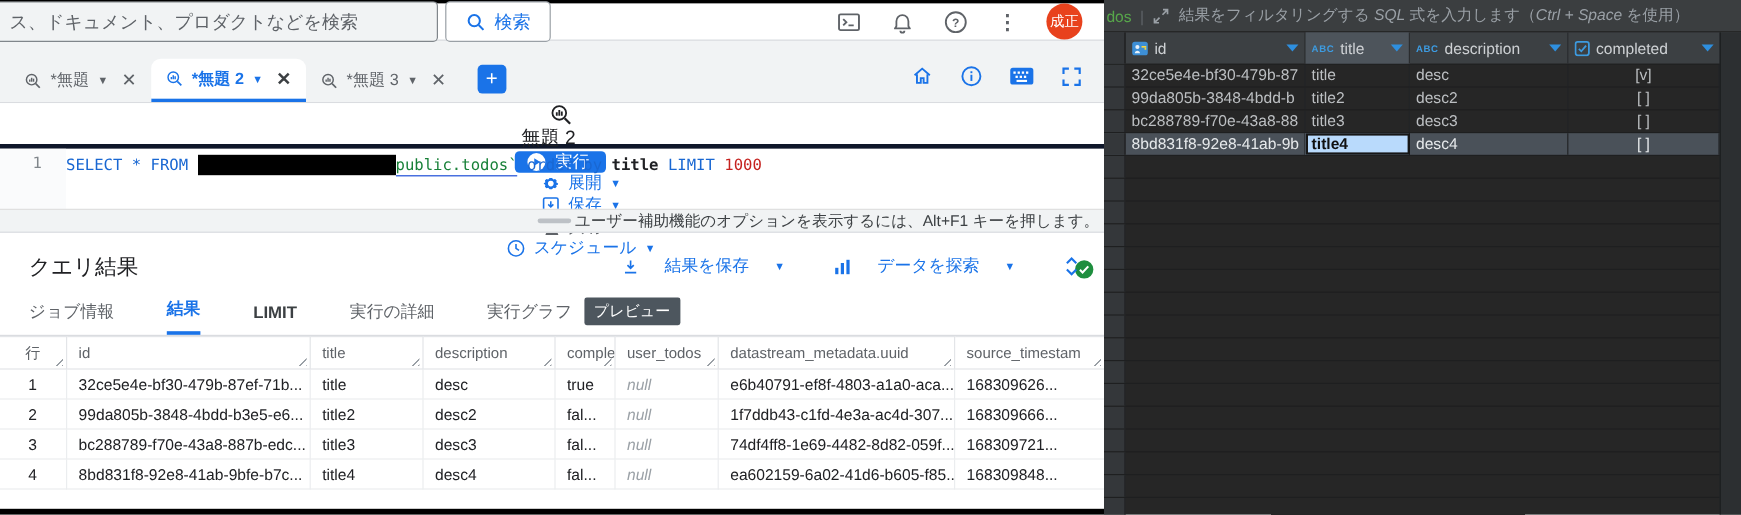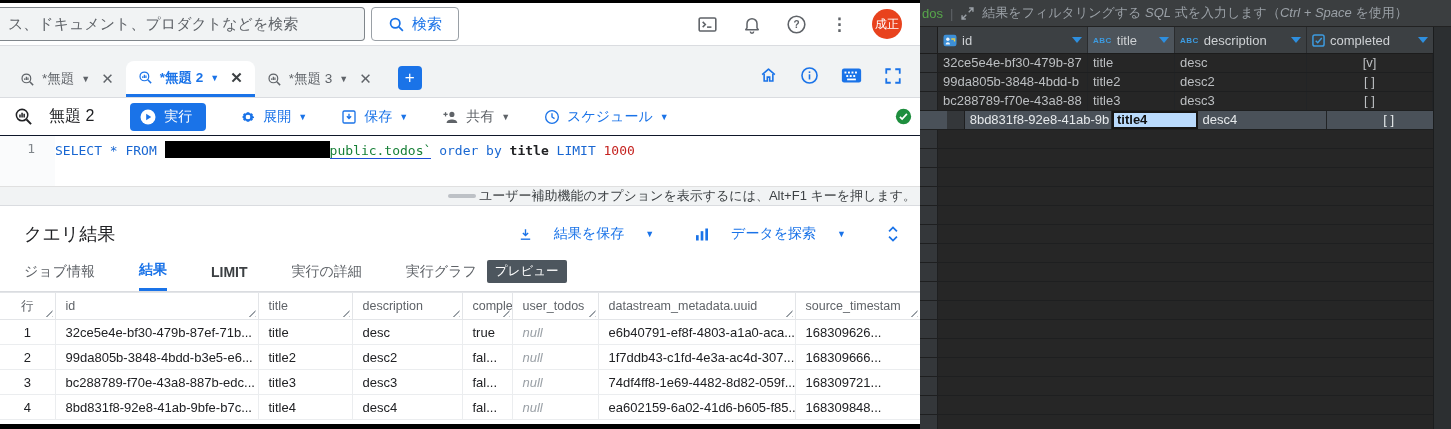--- a/index.html
+++ b/index.html
@@ -4,37 +4,37 @@
 <style>
   * { box-sizing: border-box; margin: 0; padding: 0; }
   html,body { width:1451px; height:429px; overflow:hidden; }
   body { font-family:"Liberation Sans", sans-serif; background:#fff; position:relative; }
   svg { display:block; }
 
   
   .bq { position:absolute; left:0; top:0; width:920px; height:429px; background:#fff; }
   .top-black { height:3px; background:#000; }
 
-  .searchbar { height:42px; display:flex; align-items:center; background:#fff; }
+  .searchbar { height:30px; display:flex; align-items:center; background:#fff; }
   .search-box { width:365px; height:34px; background:#f1f3f4; border:1px solid #80868b; border-left:none; border-radius:0 4px 4px 0; display:flex; align-items:center; }
   .search-box input { border:none; outline:none; background:transparent; width:100%; padding-left:8px; font-size:15px; color:#5f6368; font-family:"Liberation Sans",sans-serif; }
   .search-btn { margin-left:6px; height:34px; padding:0 16px; display:flex; align-items:center; gap:7px; background:#fff; border:1px solid #9aa0a6; border-radius:4px; color:#1a73e8; font-size:15px; cursor:pointer; font-family:"Liberation Sans",sans-serif; }
   .top-icons { margin-left:auto; display:flex; align-items:center; gap:24px; padding-right:18px; color:#5f6368; }
   .avatar { width:30px; height:30px; border-radius:50%; background:#e8421d; color:#fff; font-size:12px; display:flex; align-items:center; justify-content:center; }
 
   .tabstrip { height:53px; background:#f1f3f4; border-top:1px solid #dadce0; border-bottom:1px solid #dadce0; display:flex; align-items:flex-end; padding-left:8px; }
   .etab { height:36px; display:flex; align-items:center; gap:7px; padding:0 12px; font-size:13.5px; color:#5f6368; cursor:pointer; }
   .etab .caret { font-size:9px; }
   .etab .x { font-size:15px; color:#5f6368; margin-left:4px; }
   .etab.active { background:#fff; color:#1a73e8; border-bottom:3px solid #1a73e8; border-radius:8px 8px 0 0; font-weight:bold; }
   .etab.active .x { color:#3c4043; }
   .add-tab { width:24px; height:24px; margin:0 0 7px 14px; background:#1a73e8; border:none; border-radius:4px; color:#fff; font-size:17px; line-height:22px; cursor:pointer; }
   .strip-icons { margin-left:auto; display:flex; align-items:center; gap:22px; padding:0 18px 12px 0; color:#1a73e8; }
 
-  .qtoolbar { height:38px; display:flex; align-items:center; padding-left:14px; border-bottom:1px solid #0f172a; background:#fff; }
+  .qtoolbar { height:38px; display:flex; align-items:center; padding-left:14px; border-bottom:4px solid #0f172a; background:#fff;flex-direction:column; }
   .qtitle { font-size:16px; color:#202124; margin:0 36px 0 16px; }
   .run-btn { height:28px; padding:0 14px 0 10px; background:#1a73e8; border:none; border-radius:4px; color:#fff; font-size:14px; display:flex; align-items:center; gap:8px; cursor:pointer; font-family:"Liberation Sans",sans-serif; }
   .tb-item { display:flex; align-items:center; gap:7px; font-size:14px; color:#1a73e8; margin-left:34px; cursor:pointer; }
   .tb-item.gray { color:#5f6368; }
   .tb-item .caret { font-size:9px; }
   .status { margin-left:auto; display:flex; align-items:center; gap:8px; font-size:13px; color:#3c4043; padding-right:8px; }
 
   .editor { height:50px; display:flex; background:#fff; font-family:"DejaVu Sans Mono", monospace; font-size:13px; }
   .gutter { width:55px; background:#fafbfc; color:#80868b; text-align:right; padding:5px 20px 0 0; }
   .codeline { padding-top:5px; white-space:nowrap; }
@@ -80,21 +80,21 @@
   .shcell { display:flex; align-items:center; gap:5px; padding:0 5px; font-size:13px; color:#ced1d4; border-right:1px solid #2a2c2e; }
   .shcell.sel { background:#4d545b; }
   .abc { font-size:8px; font-weight:bold; color:#3d9be0; letter-spacing:0.5px; }
   .tri-down { width:0; height:0; border-left:5px solid transparent; border-right:5px solid transparent; border-top:6px solid #2e8fdf; margin-left:auto; }
   .sgutter-h { width:18px; background:#34373a; border-right:1px solid #1c1c1c; }
 
   .srow { height:19px; display:flex; font-size:13px; color:#bcbfc2; border-bottom:1px solid #1e1f20; }
   .sgutter { width:18px; background:#34373a; border-right:1px solid #1e1f20; }
   .scell { padding:0 5px; line-height:18px; overflow:hidden; white-space:nowrap; border-right:1px solid #222426; }
   .scell.center { text-align:center; }
-  .srow.selected { background:#4a5159; color:#e6e9eb;padding-left:27px; }
+  .srow.selected { background:#4a5159; color:#e6e9eb; }
   .srow.selected .scell-selcell { background:#b9dafc; color:#101010; outline:2px solid #161616; outline-offset:-2px; line-height:17px; font-weight:bold; }
   .srow.empty .srest { flex:1; }
   .sscroll { position:absolute; right:0; top:27px; width:18px; height:402px; background:#2c2f31; border-left:1px solid #1b1d1e; }
 
   .w-id{width:150px;} .w-title{width:87px;} .w-desc{width:132px;} .w-comp{width:126px;}
 </style>
 </head>
 <body>
 
 <div class="bq">

